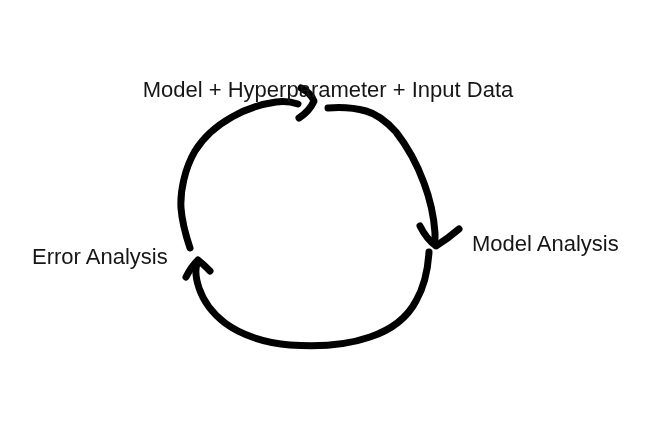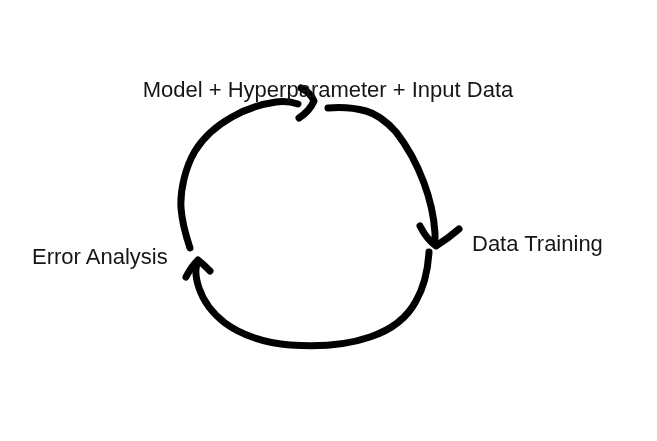--- a/index.html
+++ b/index.html
@@ -93,17 +93,17 @@
                C 212 313, 203 300, 199 288
                C 196 279, 195 270, 197 264"></path>
       <path d="M 186 277
                C 189 271, 193 265, 198 260
                C 202 263, 206 267, 210 271"></path>
     </g>
   </svg>
 
   <div class="node-label top">Model + Hyperparameter + Input Data</div>
 
-  <div class="node-label right">Data Training</div>
+  <div class="node-label right">Model Analysis</div>
 
   <div class="node-label left">Error Analysis</div>
 
 </div>
 
 </body></html>

